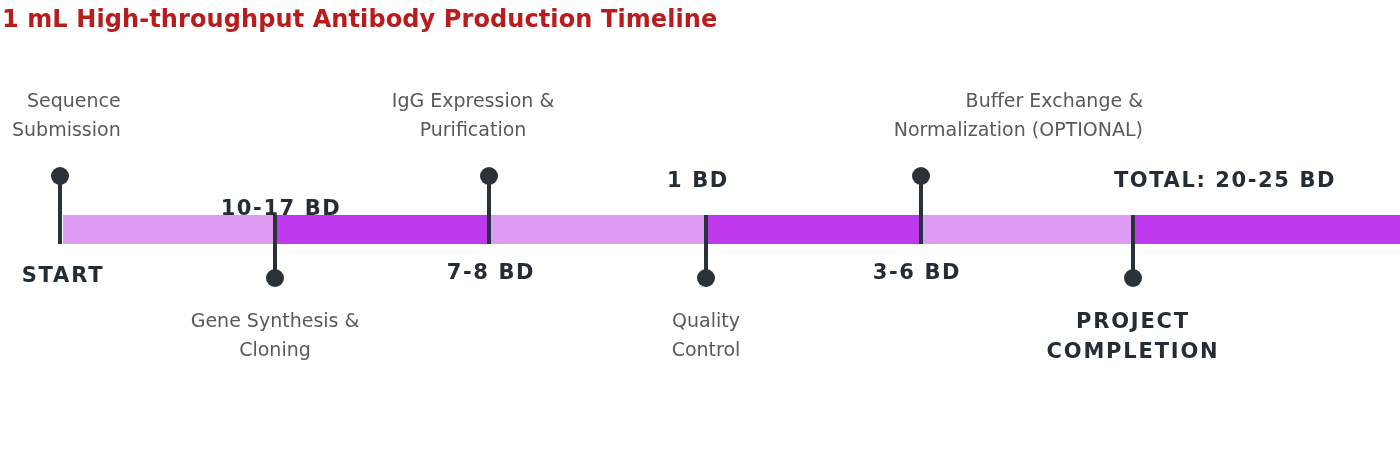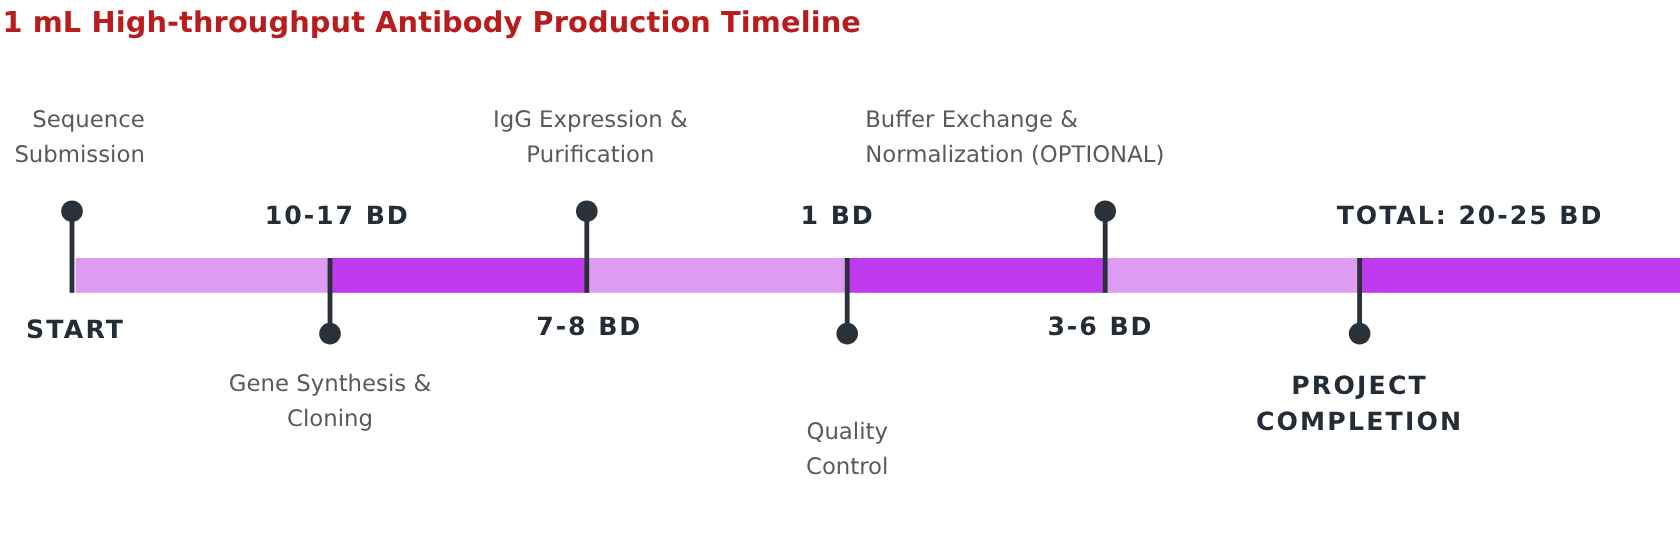--- a/index.html
+++ b/index.html
@@ -176,29 +176,29 @@
       <div class="marker below" style="left: 1133px;">
         <div class="marker-stem"></div>
         <div class="marker-dot"></div>
       </div>
     </div>
   <div id="stage-labels-layer">
       <div class="stage-label above" style="left: 12px; text-align: right;">Sequence
 Submission</div>
       <div class="stage-label below" style="left: 75px; width: 400px; text-align: center;">Gene Synthesis &amp;
 Cloning</div>
-      <div class="stage-label above" style="left: 292px; width: 400px; text-align: center;">IgG Expression &amp;
+      <div class="stage-label above" style="left: 273px; width: 400px; text-align: center;">IgG Expression &amp;
 Purification</div>
-      <div class="stage-label below" style="left: 506px; width: 400px; text-align: center; margin-top: 40px;">Quality
+      <div class="stage-label below" style="left: 506px; width: 400px; text-align: center;">Quality
 Control</div>
-      <div class="stage-label above" style="left: 721px; width: 400px; text-align: left;">Buffer Exchange &amp;
+      <div class="stage-label above" style="left: 743px; width: 400px; text-align: right;">Buffer Exchange &amp;
 Normalization (OPTIONAL)</div>
     </div>
   <div id="duration-labels-layer">
-      <div class="duration-label above" style="left: 81px; width: 400px;">10-17 BD</div>
+      <div class="duration-label above" style="left: 81px; width: 400px; margin-top: 28px;">10-17 BD</div>
       <div class="duration-label below" style="left: 291px; width: 400px;">7-8 BD</div>
       <div class="duration-label above" style="left: 498px; width: 400px;">1 BD</div>
       <div class="duration-label below" style="left: 717px; width: 400px;">3-6 BD</div>
       <div class="duration-label above" style="left: 1025px; width: 400px;">TOTAL: 20-25 BD</div>
     </div>
   <div id="endpoints-layer">
       <div class="endpoint-label" style="left: -137px; width: 400px; top: 260px;">START</div>
       <div class="endpoint-label" style="left: 933px; width: 400px; top: 306px;">PROJECT
 COMPLETION</div>
     </div>

